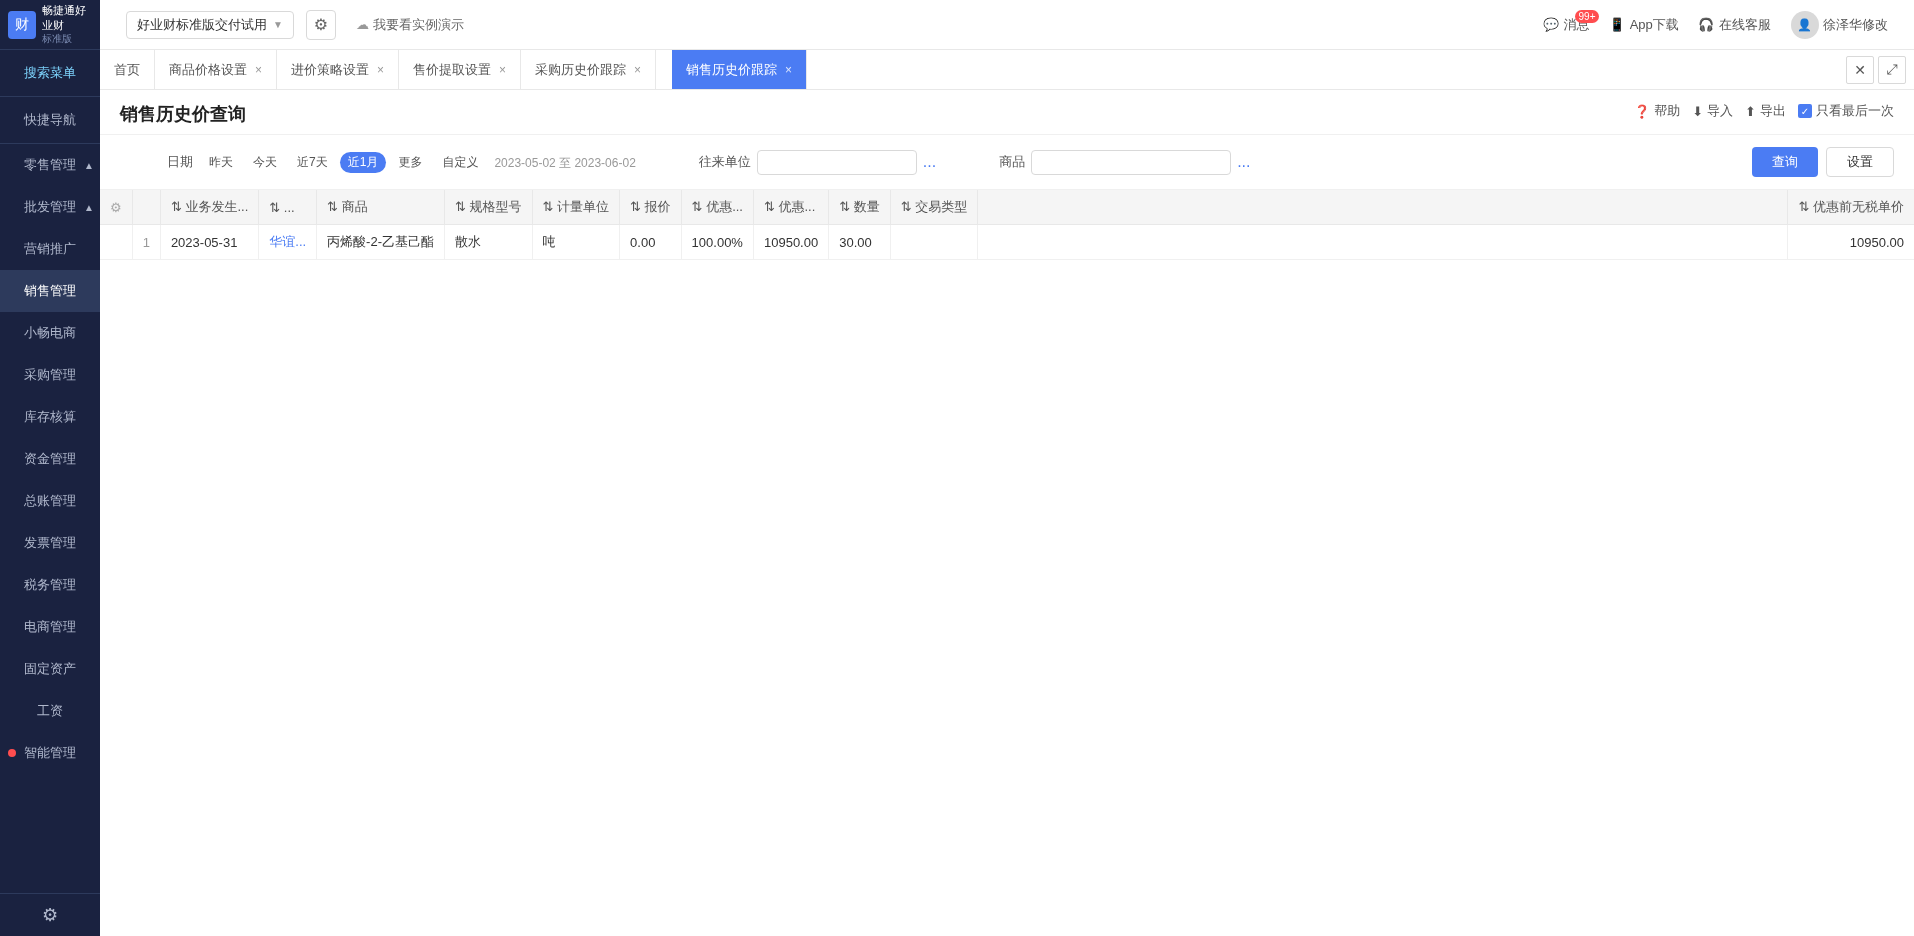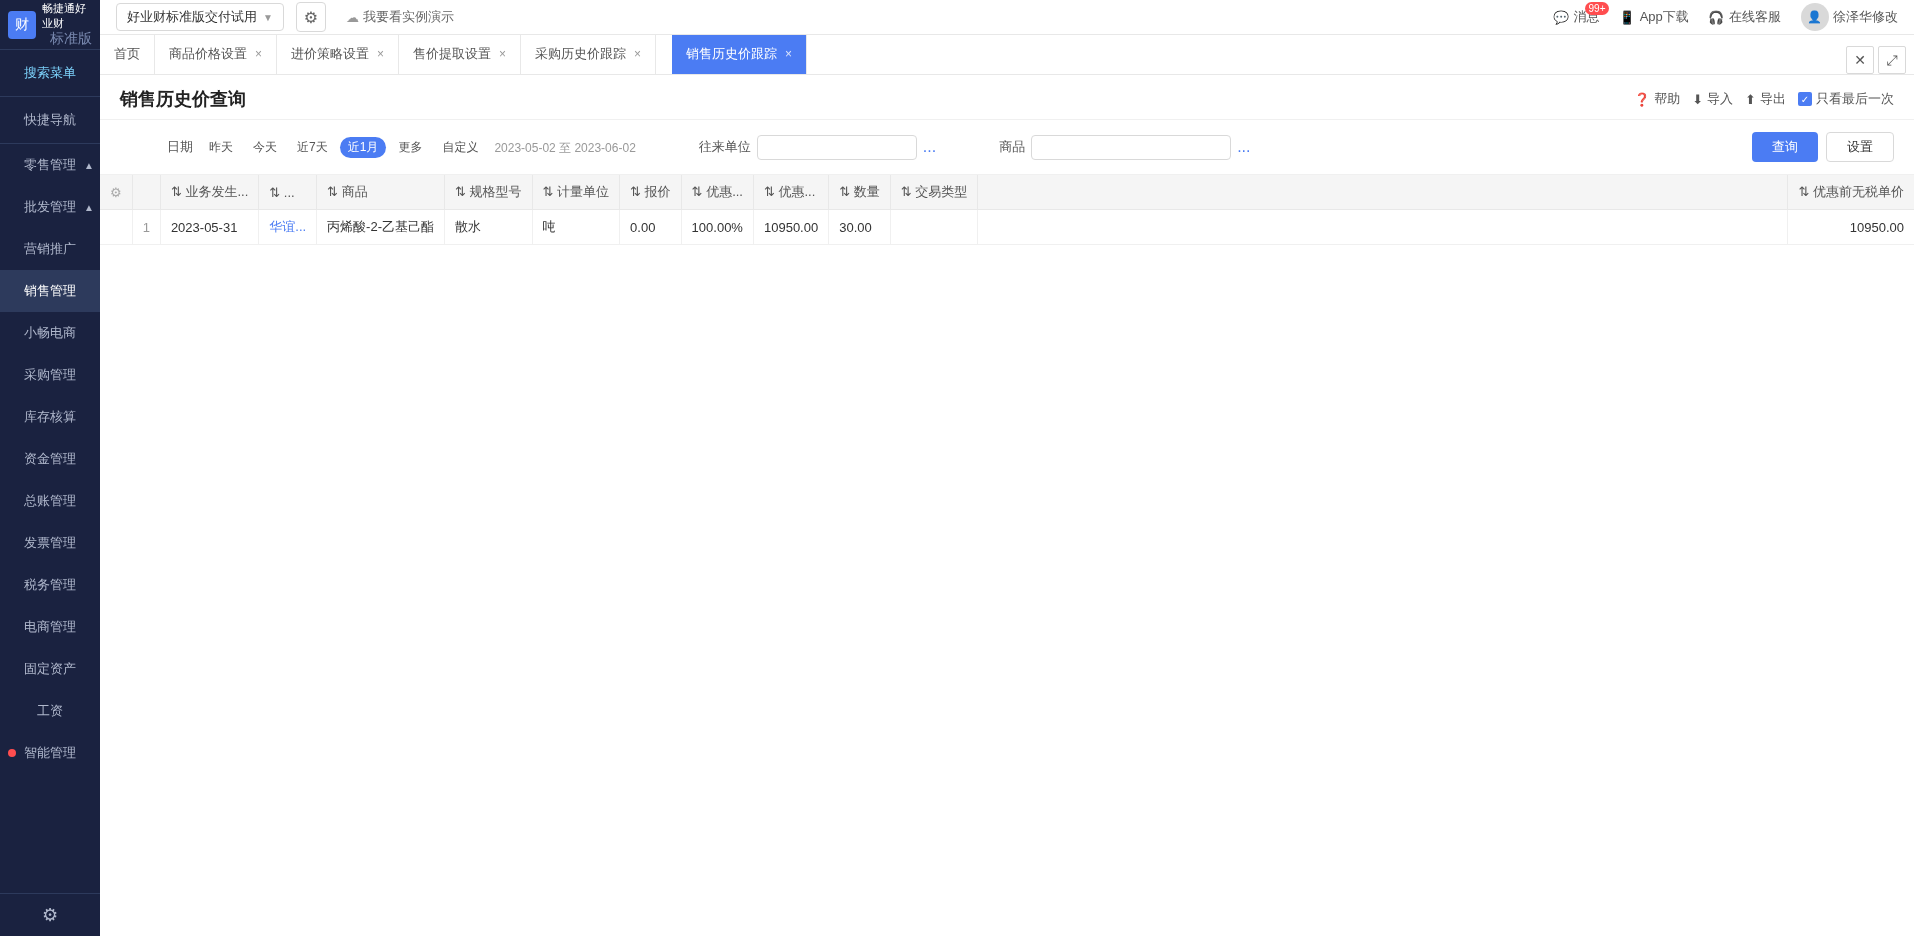--- a/index.html
+++ b/index.html
@@ -32,21 +32,21 @@
       background: #4b7cf3;
       border-radius: 4px;
       display: flex;
       align-items: center;
       justify-content: center;
       color: #fff;
       font-size: 14px;
       flex-shrink: 0;
     }
     .sidebar-logo-text { font-size: 11px; line-height: 1.3; color: #fff; }
-    .sidebar-logo-sub { font-size: 14px; color: #7a8ab0; text-align: right; }
+    .sidebar-logo-sub { font-size: 10px; color: #7a8ab0; }
     .sidebar-search {
       padding: 10px 8px;
       border-bottom: 1px solid #2d3a5c;
     }
     .sidebar-search span {
       display: block;
       text-align: center;
       color: #7dd3fc;
       font-size: 13px;
       cursor: pointer;
@@ -79,25 +79,25 @@
       flex: 1;
       display: flex;
       flex-direction: column;
       height: 936px;
       overflow: hidden;
       background: #f0f2f5;
     }
 
     
     .topbar {
-      height: 35px;
+      height: 50px;
       background: #fff;
       display: flex;
       align-items: center;
-      padding: 0 16px;
+      padding: 0 26px;
       gap: 12px;
       border-bottom: 1px solid #e8e8e8;
       flex-shrink: 0;
     }
     .tab-selector {
       display: flex;
       align-items: center;
       gap: 6px;
       border: 1px solid #d9d9d9;
       border-radius: 4px;
@@ -162,21 +162,21 @@
       justify-content: center;
       font-size: 12px;
       color: #666;
     }
 
     
     .tabbar {
       height: 40px;
       background: #fff;
       display: flex;
-      align-items: flex-end;
+      align-items: center;
       padding: 0 0 0 0;
       border-bottom: 1px solid #e8e8e8;
       flex-shrink: 0;
       overflow-x: auto;
     }
     .tabbar-tab {
       height: 40px;
       display: flex;
       align-items: center;
       padding: 0 14px;
@@ -228,21 +228,21 @@
       flex: 1;
       display: flex;
       flex-direction: column;
       overflow: hidden;
       padding: 0;
       background: #fff;
     }
     .page-header {
       padding: 12px 20px 8px;
       display: flex;
-      align-items: center;
+      align-items: flex-start;
       justify-content: space-between;
       border-bottom: 1px solid #f0f0f0;
       flex-shrink: 0;
     }
     .page-title {
       font-size: 18px;
       font-weight: 600;
       color: #222;
     }
     .page-actions {

